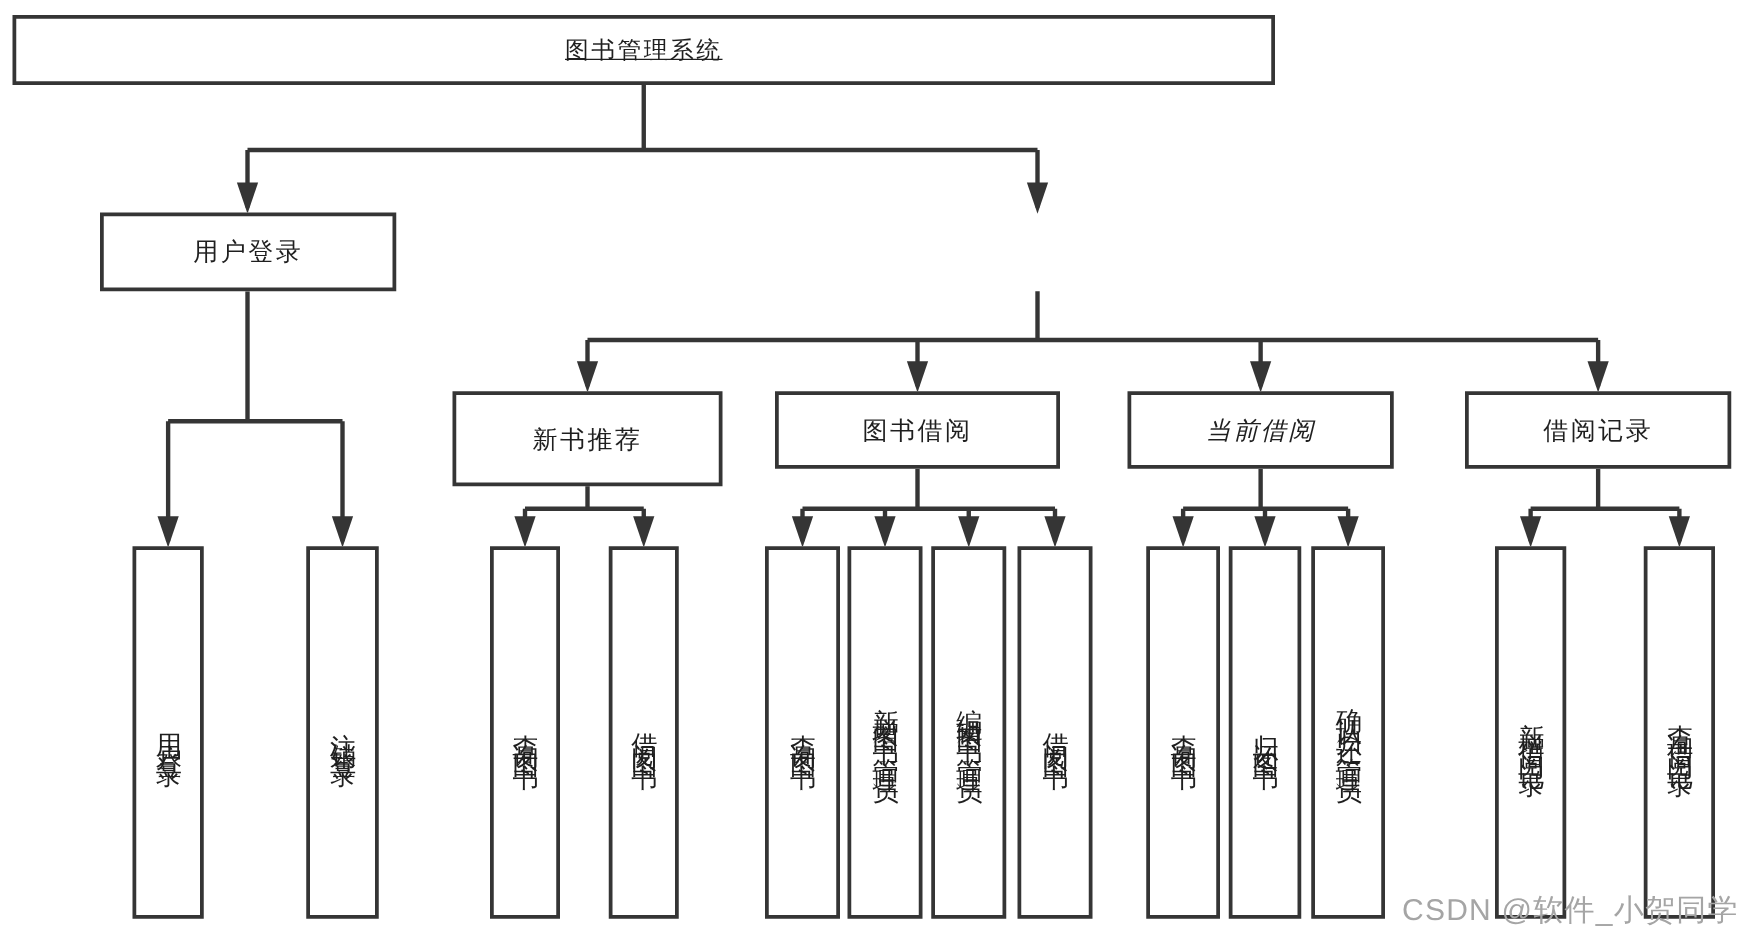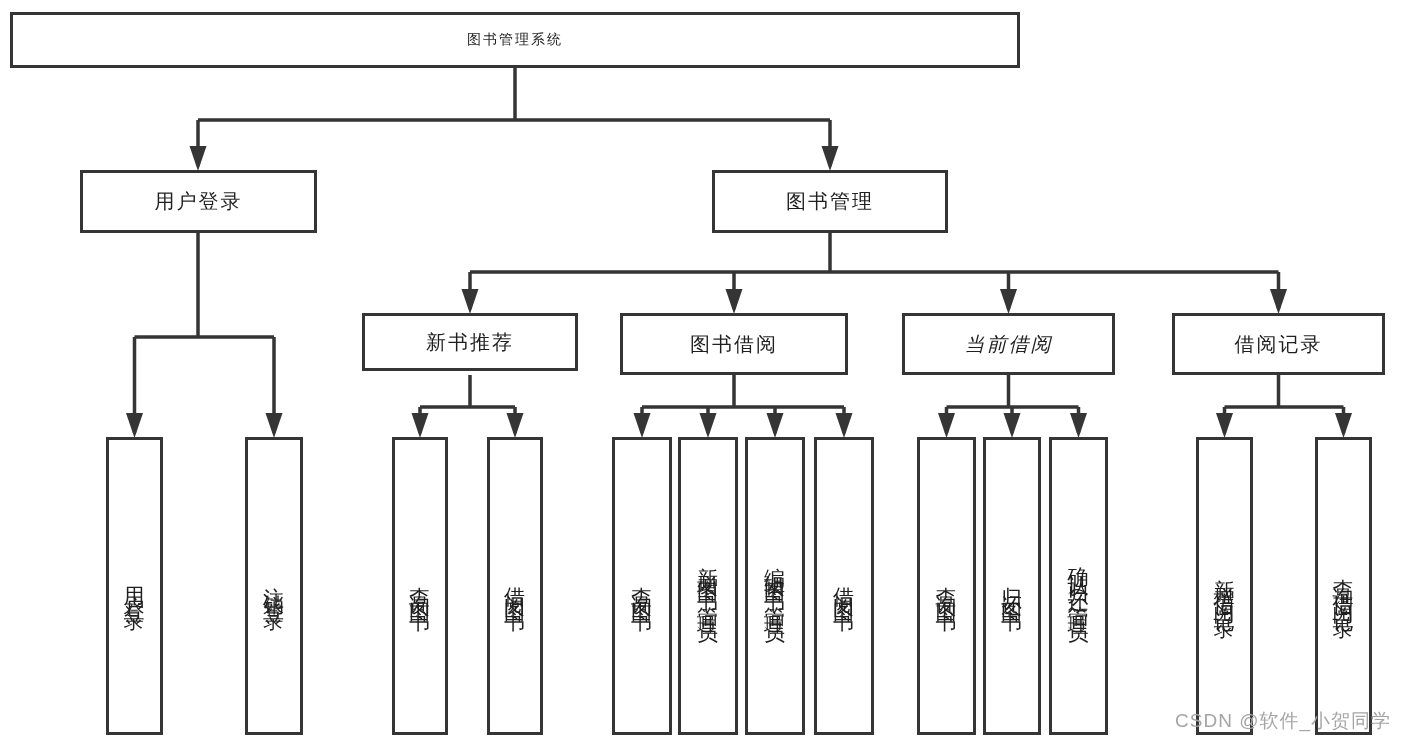--- a/index.html
+++ b/index.html
@@ -26,35 +26,35 @@
     align-items: center;
     justify-content: center;
     z-index: 2;
     color: #1f1f1f;
   }
   .box.h span {
     font-size: 20px;
     letter-spacing: 2px;
     white-space: nowrap;
   }
-  .box.title span { font-size: 14px; }
+  .box.title span { font-size: 19px; text-decoration: underline; }
   .box.v span {
     writing-mode: vertical-rl;
     text-orientation: mixed;
     font-size: 21px;
     letter-spacing: 8px;
     line-height: 1;
     white-space: nowrap;
   }
   .watermark {
     position: absolute;
     right: 14px;
-    bottom: 13px;
+    bottom: 3px;
     z-index: 3;
-    font-size: 19px;
+    font-size: 24px;
     color: #a5a5a5;
     letter-spacing: 1px;
     white-space: nowrap;
   }
 </style>
 </head>
 <body>
 
 <div class="stage">
 
@@ -98,25 +98,22 @@
     </g>
   </svg>
 
   <div class="box h title" style="left:10px; top:12px; width:1010px; height:56px;">
     <span>图书管理系统</span>
   </div>
 
   <div class="box h" style="left:80px; top:170px; width:237px; height:63px;">
     <span>用户登录</span>
   </div>
-  <div class="box h" style="left:712px; top:170px; width:236px; height:63px;">
-    <span>图书管理</span>
-  </div>
 
-  <div class="box h" style="left:362px; top:313px; width:216px; height:58px;">
+  <div class="box h" style="left:362px; top:313px; width:216px; height:76px;">
     <span>新书推荐</span>
   </div>
   <div class="box h" style="left:620px; top:313px; width:228px; height:62px;text-align:right;">
     <span>图书借阅</span>
   </div>
   <div class="box h" style="left:902px; top:313px; width:213px; height:62px;font-style:italic;">
     <span>当前借阅</span>
   </div>
   <div class="box h" style="left:1172px; top:313px; width:213px; height:62px;">
     <span>借阅记录</span>

